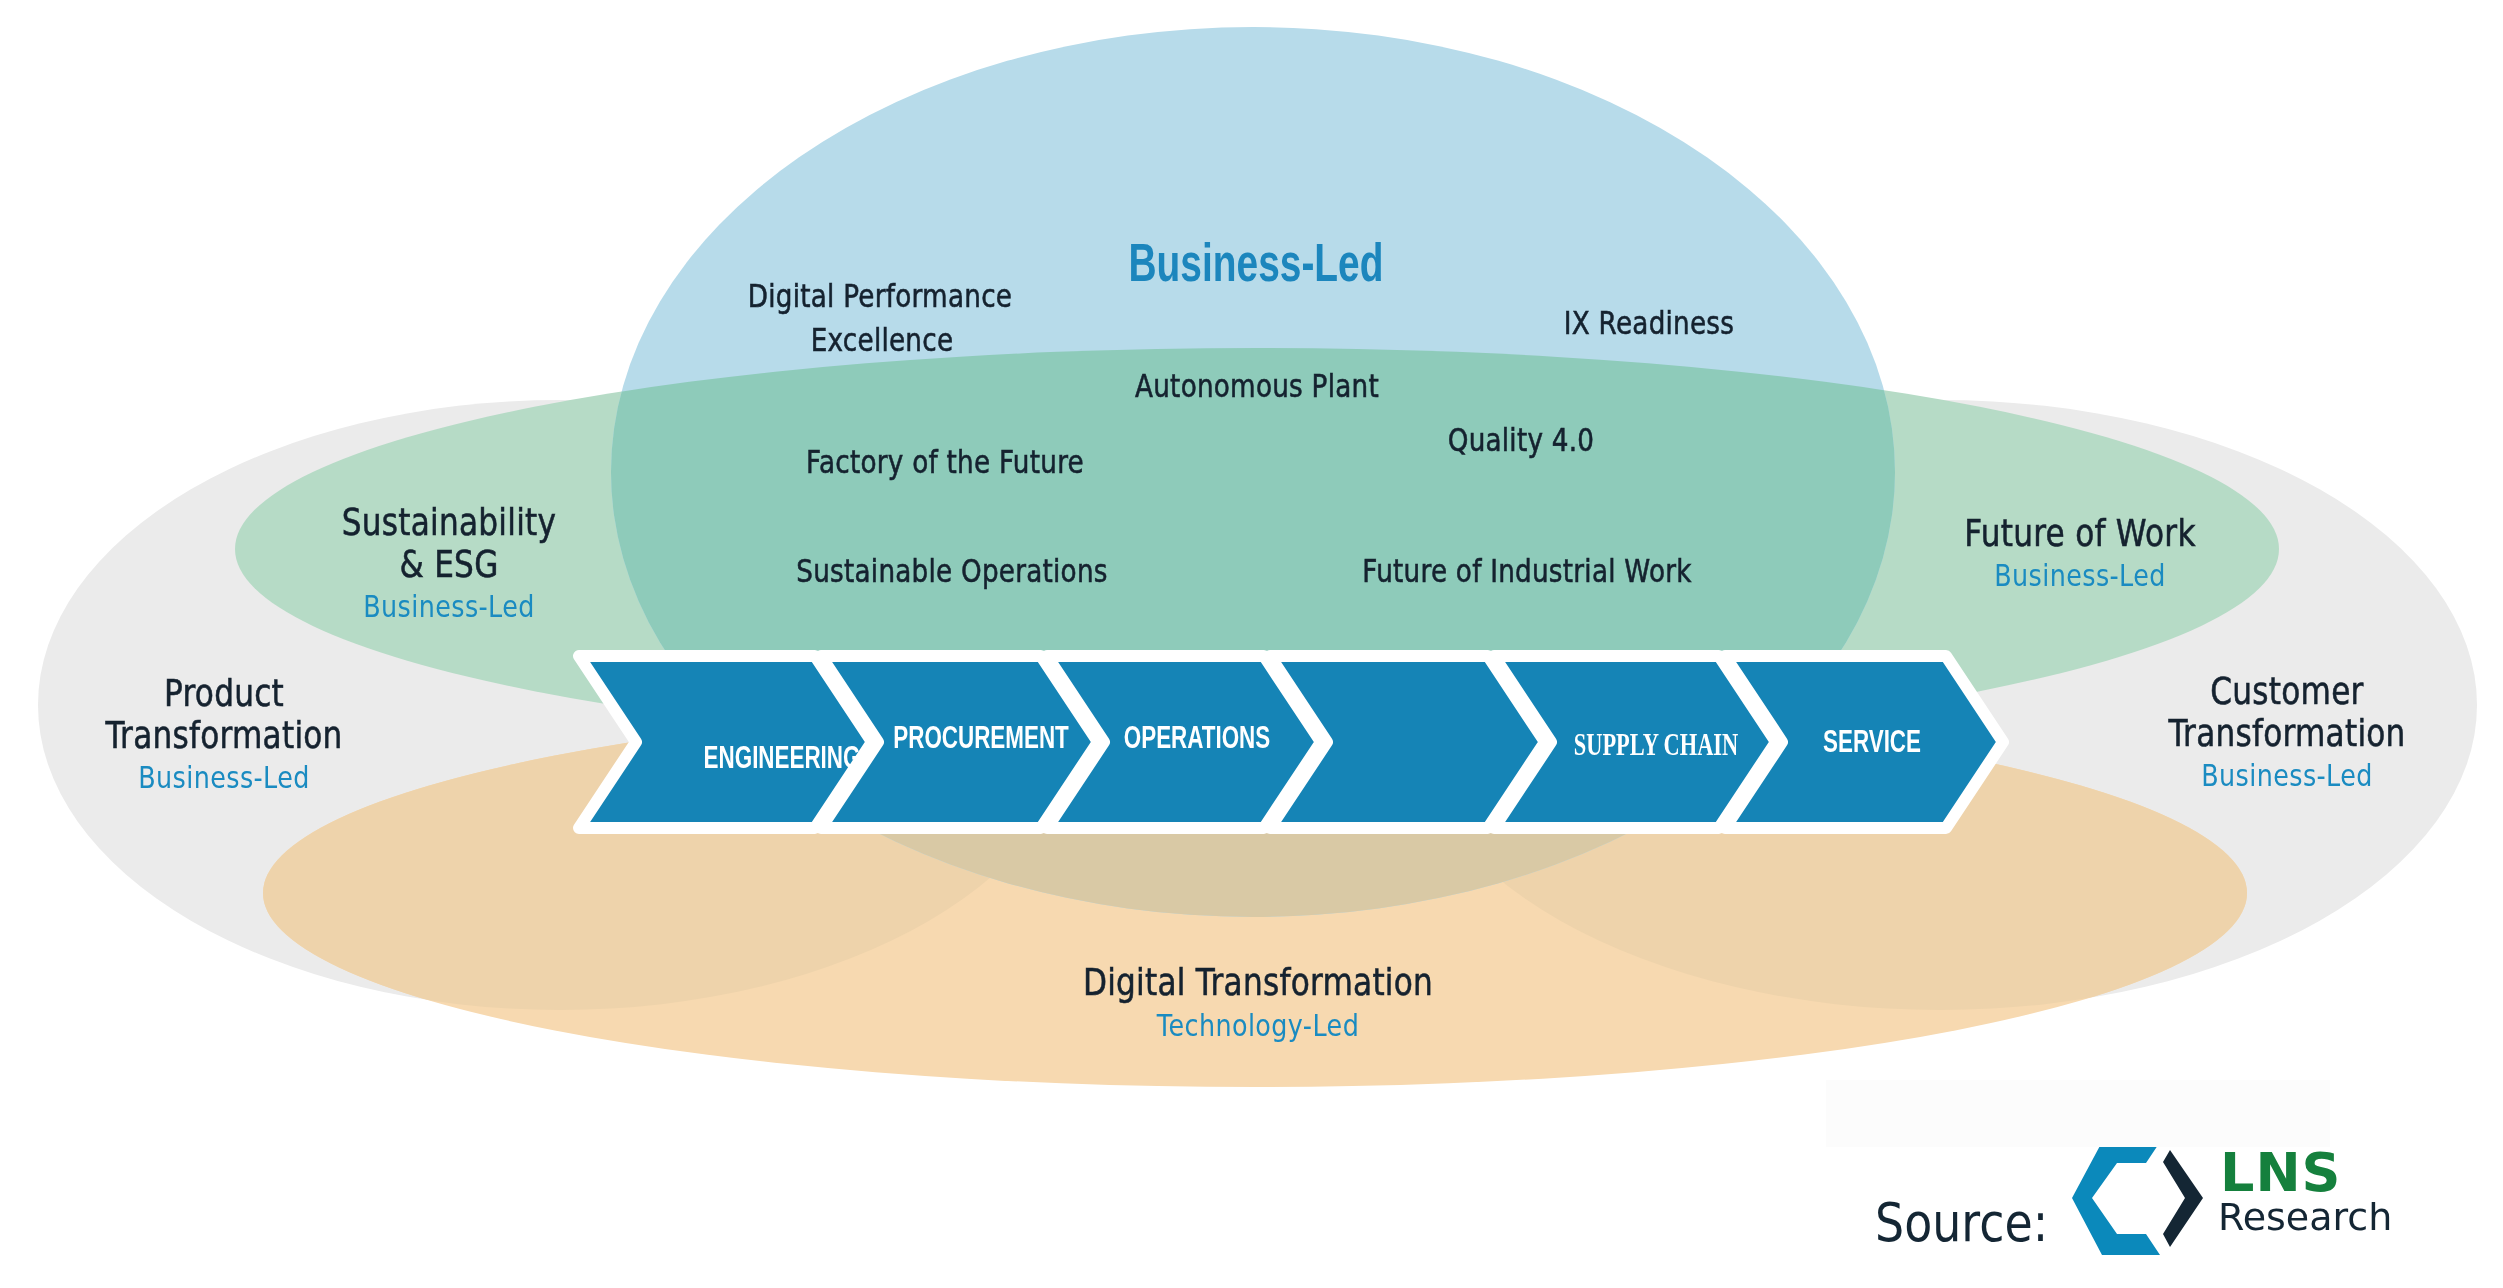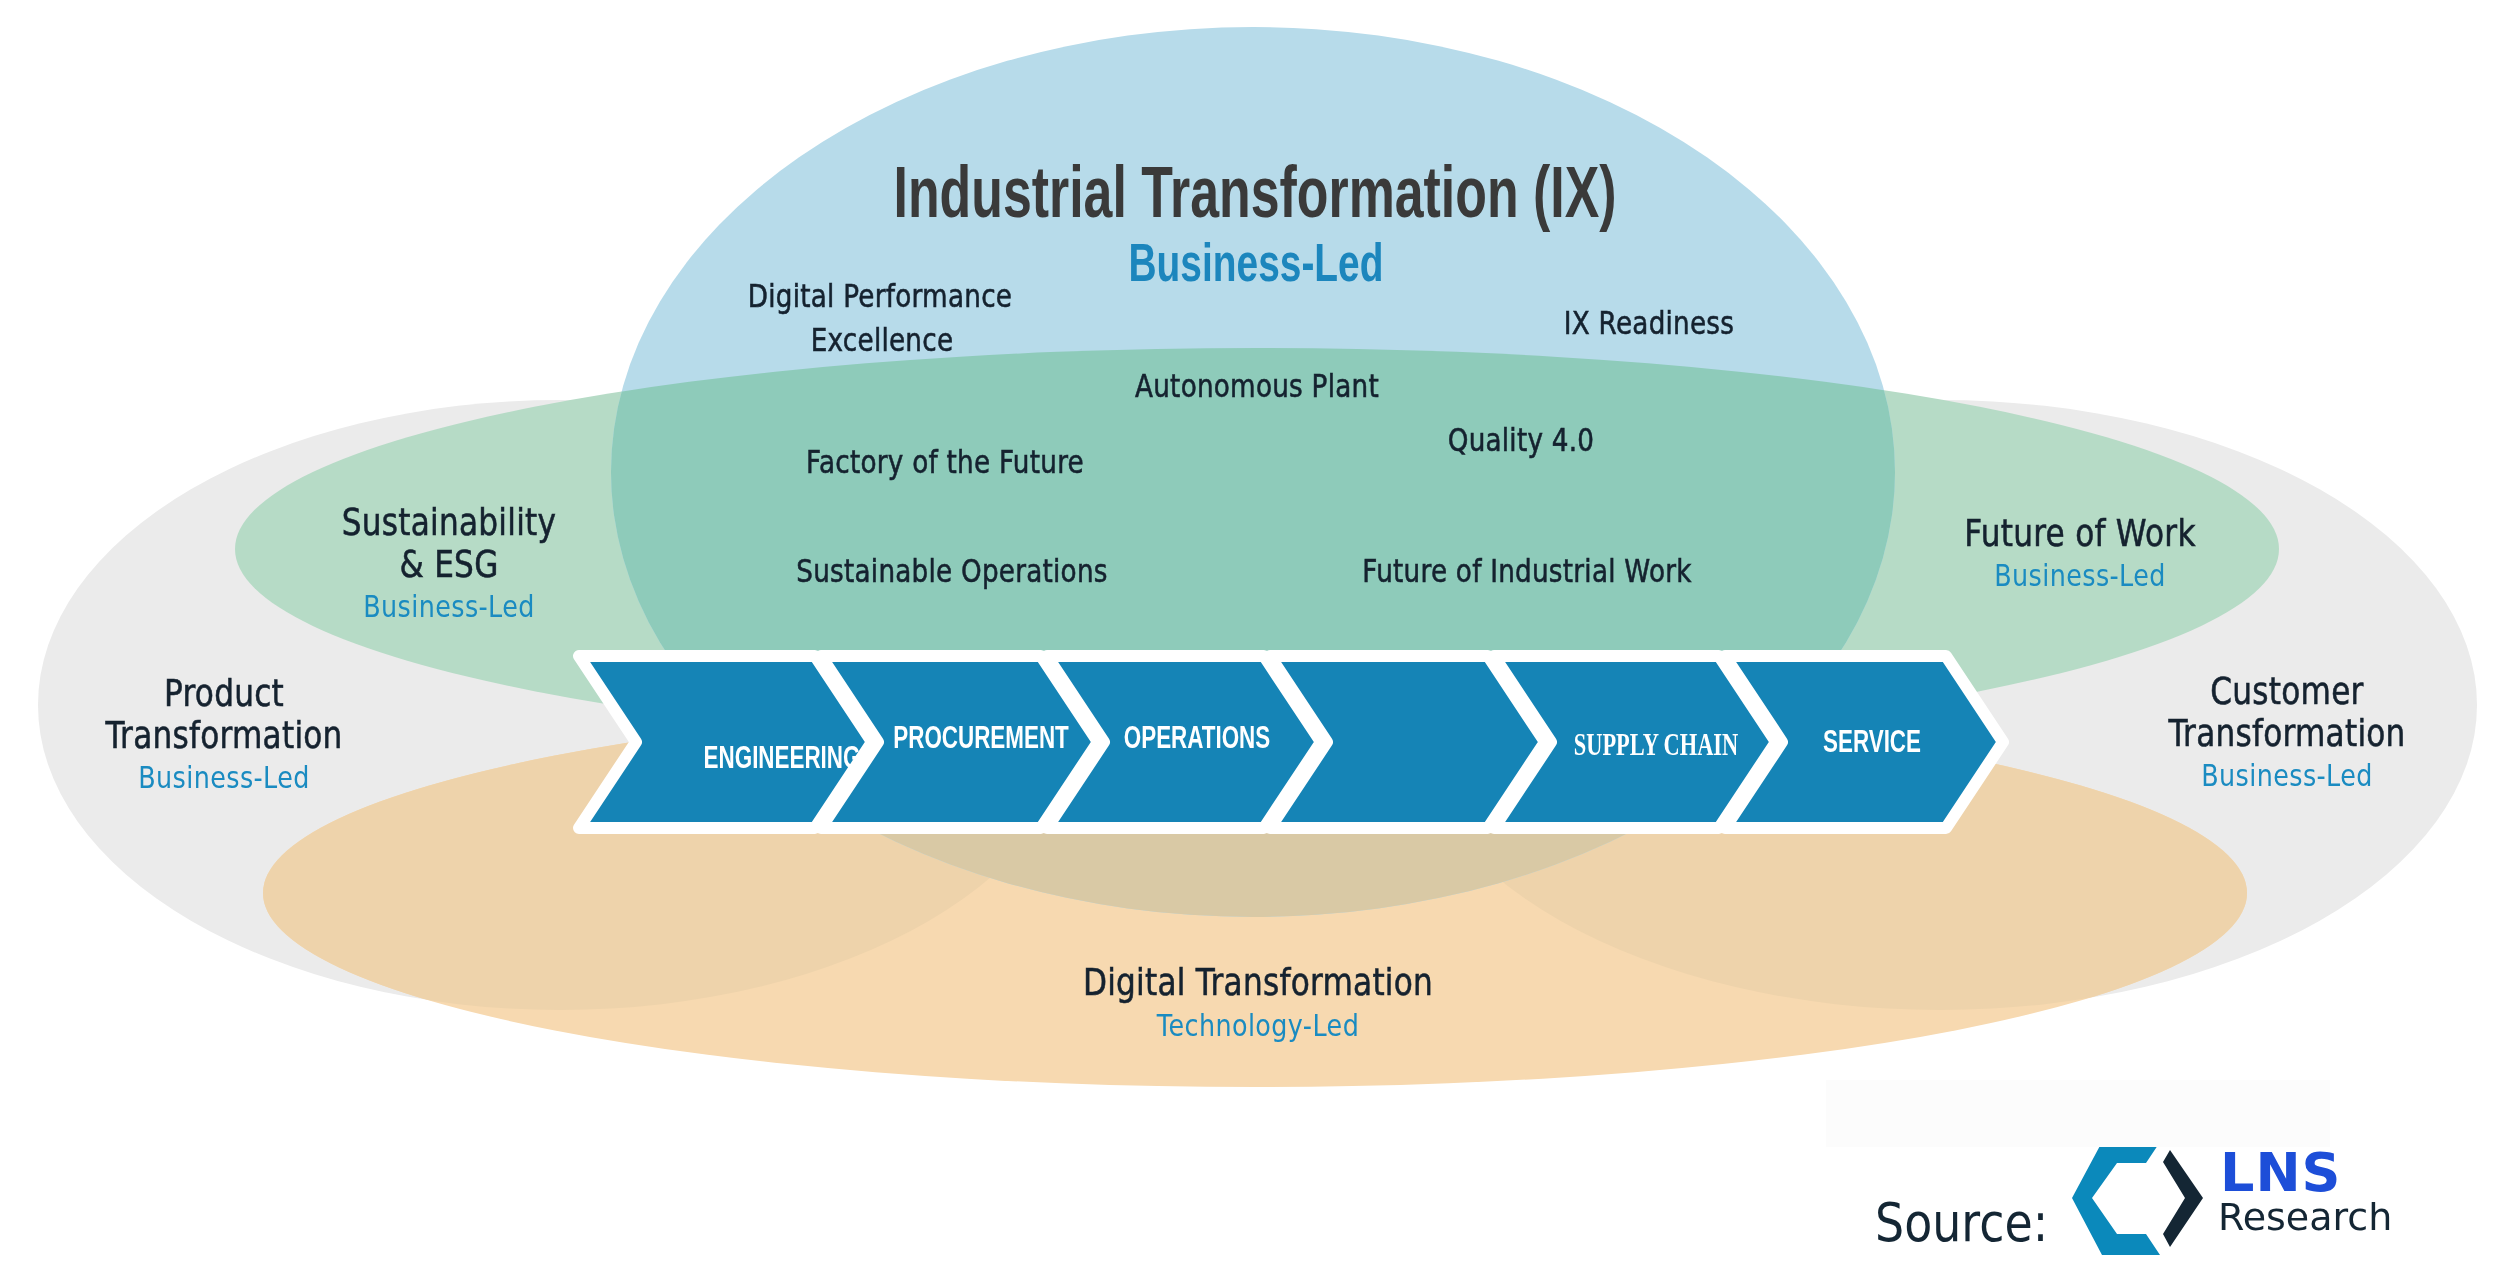--- a/index.html
+++ b/index.html
@@ -13,21 +13,21 @@
   .title { color:#3a3a3a; font-family:"Liberation Sans", sans-serif; font-weight:bold; font-size:72px; }
   .title .cond { transform:scaleX(0.72); }
   .title-led { color:#1c86bd; font-family:"Liberation Sans", sans-serif; font-weight:bold; font-size:54px; }
   .title-led .cond { transform:scaleX(0.72); }
   .mid { font-size:32px; }
   .chev-label { position:absolute; transform:translate(-50%,-50%); color:#ffffff; font-family:"Liberation Sans", sans-serif; font-weight:bold; font-size:32px; text-align:center; line-height:1.05; white-space:nowrap; }
   .chev-label .cond { transform:scaleX(0.7); }
   .faint-box { position:absolute; left:1826px; top:1080px; width:504px; height:67px; background:#fcfcfc; }
   .source { position:absolute; left:1875px; top:1196px; font-family:"DejaVu Sans", sans-serif; font-size:54px; color:#142634; line-height:1; }
   .source .cond { transform:scaleX(0.85); transform-origin:left center; }
-  .lns { position:absolute; left:2220px; top:1146px; font-family:"DejaVu Sans", sans-serif; font-weight:bold; font-size:54px; color:#1d4ed8; line-height:1; letter-spacing:1px; }
+  .lns { position:absolute; left:2220px; top:1146px; font-family:"DejaVu Sans", sans-serif; font-weight:bold; font-size:54px; color:#15803d; line-height:1; letter-spacing:1px; }
   .research { position:absolute; left:2218px; top:1198px; font-family:"DejaVu Sans", sans-serif; font-size:38px; color:#142634; line-height:1; }
 </style>
 </head>
 <body>
 
 <div id="stage">
 
   <svg class="bg" width="2503" height="1288" viewBox="0 0 2503 1288">
     <defs>
       <clipPath id="clipGrayL">
@@ -72,21 +72,20 @@
       <polygon points="1494,656 1719,656 1776,742 1719,828 1494,828 1551,742"></polygon>
       <polygon points="1725,656 1946,656 2003,742 1946,828 1725,828 1782,742"></polygon>
     </g>
 
     <g>
       <polygon fill="#0b89bb" points="2102,1142 2160,1142 2146,1163 2117,1163 2092,1198 2117,1234 2146,1234 2160,1255 2102,1255 2072,1198"></polygon>
       <polygon fill="#142634" points="2170,1150 2203,1198 2170,1247 2163,1234 2185,1198 2163,1162"></polygon>
     </g>
   </svg>
 
-  <div class="lbl title" style="left:1255px; top:192px;"><span class="cond">Industrial Transformation (IX)</span></div>
   <div class="lbl title-led" style="left:1256px; top:262px;"><span class="cond">Business-Led</span></div>
 
   <div class="lbl dark mid" style="left:880px; top:296px;"><span class="cond">Digital Performance</span></div>
   <div class="lbl dark mid" style="left:882px; top:340px;"><span class="cond">Excellence</span></div>
   <div class="lbl dark mid" style="left:1649px; top:323px;"><span class="cond">IX Readiness</span></div>
   <div class="lbl dark mid" style="left:1257px; top:386px;"><span class="cond">Autonomous Plant</span></div>
   <div class="lbl dark mid" style="left:945px; top:462px;"><span class="cond">Factory of the Future</span></div>
   <div class="lbl dark mid" style="left:1521px; top:440px;"><span class="cond">Quality 4.0</span></div>
   <div class="lbl dark mid" style="left:952px; top:571px;"><span class="cond">Sustainable Operations</span></div>
   <div class="lbl dark mid" style="left:1527px; top:571px;"><span class="cond">Future of Industrial Work</span></div>

